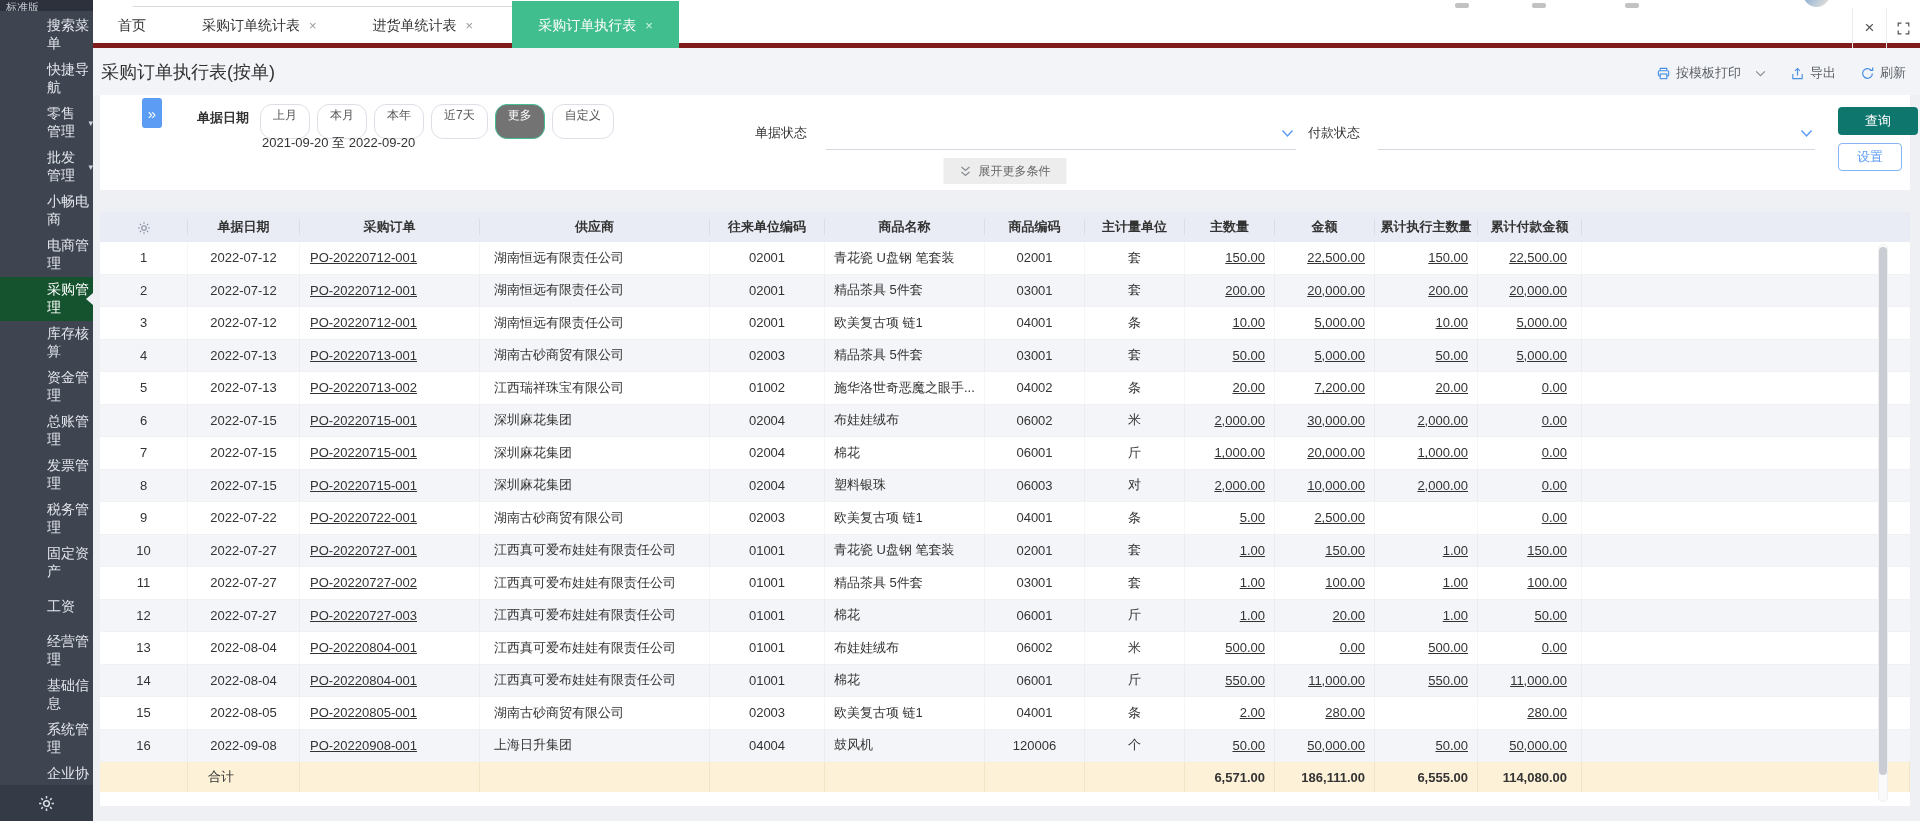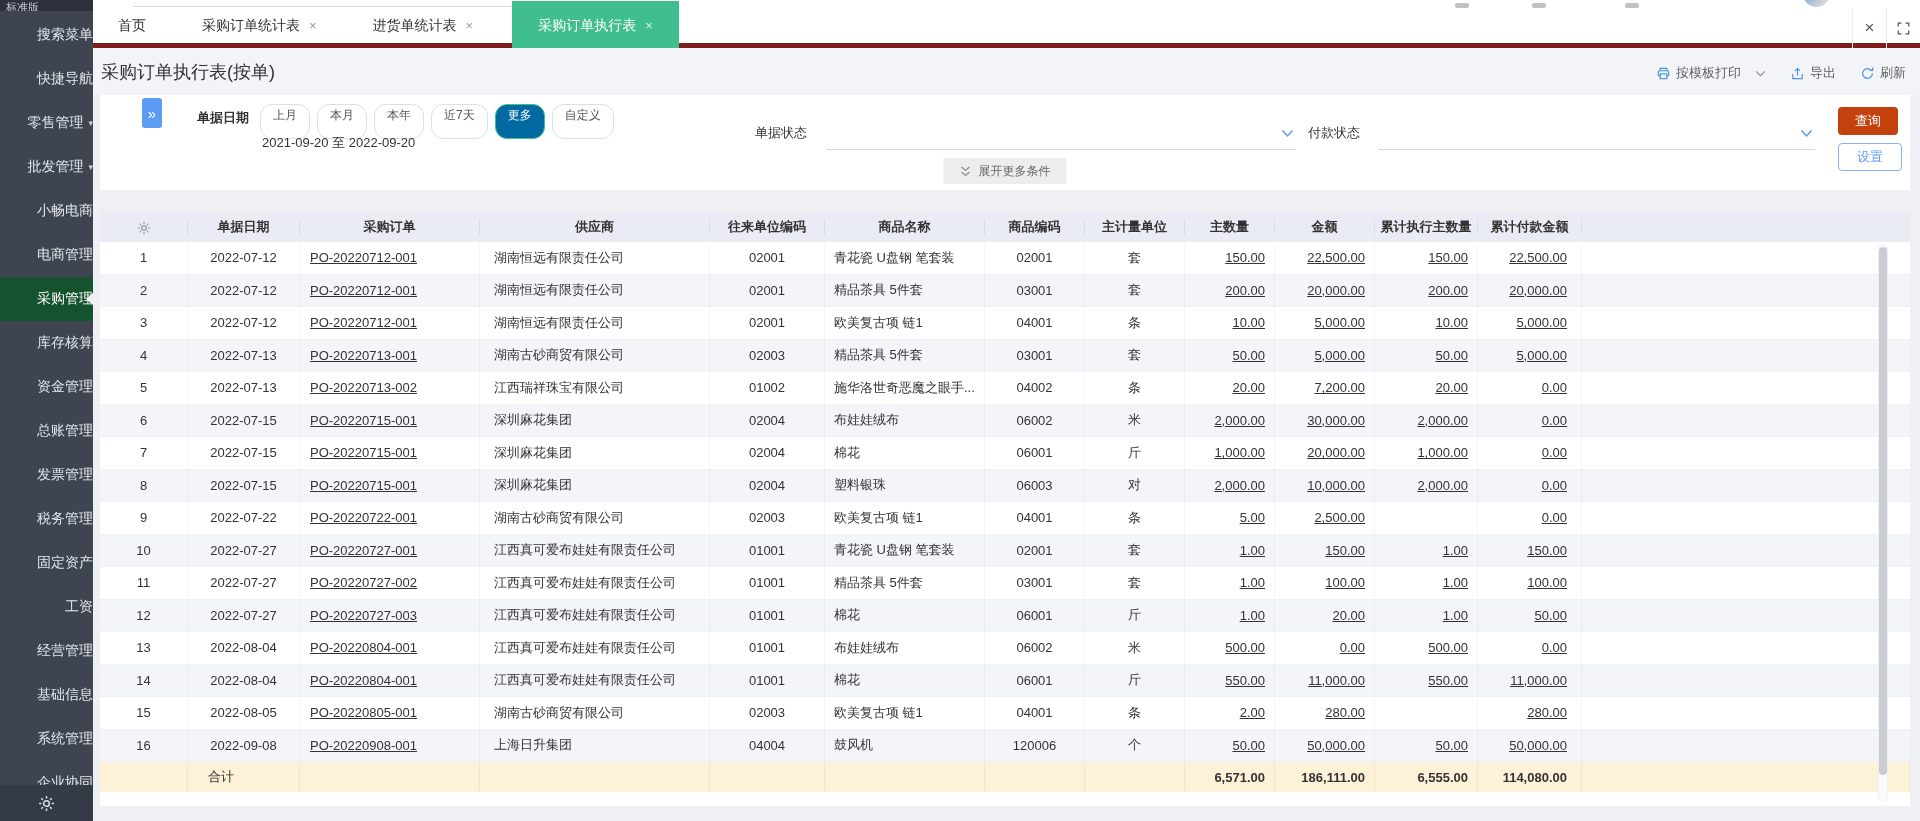--- a/index.html
+++ b/index.html
@@ -4,22 +4,22 @@
 <style>
   * { margin:0; padding:0; box-sizing:border-box; }
   html,body { width:1920px; height:821px; overflow:hidden;
     font-family:"Liberation Sans","DejaVu Sans",sans-serif; background:#eef0f3; color:#333; }
 
   
   .sidebar { position:absolute; left:0; top:0; width:93px; height:821px; background:#3e4450; z-index:6; }
   .version-label { height:11px; overflow:hidden; background:#2c313b; color:#c3c8d1;
     font-size:11px; line-height:14px; padding-left:6px; font-weight:normal; }
   .side-items { padding-top:2px; }
-  .side-item { height:44px; display:flex; align-items:center; justify-content:flex-end;
-    font-size:14px; color:#e3e6ec; cursor:pointer; position:relative; }
+  .side-item { height:44px; display:flex; align-items:center; justify-content:flex-start;
+    font-size:14px; color:#e3e6ec; cursor:pointer; position:relative;padding-left:47px; }
   .side-item .caret { font-size:9px; margin-left:5px; color:#cfd4dc; }
   .side-item.active { background:#14532d; color:#fff; }
   .side-item.active::after { content:''; position:absolute; right:0; top:50%; margin-top:-6px;
     border-top:6px solid transparent; border-bottom:6px solid transparent; border-right:7px solid #eef0f3; }
   .side-gear { position:absolute; left:0; bottom:0; width:93px; height:36px; background:#343a46;
     display:flex; align-items:center; justify-content:center; cursor:pointer; }
 
   
   .main { position:absolute; left:93px; top:0; width:1827px; height:821px; }
 
@@ -52,29 +52,29 @@
 
   
   .filtercard { position:absolute; left:7px; top:0; width:1810px; height:95px; background:#fff; }
   .expand-btn { position:absolute; left:42px; top:3px; width:20px; height:30px; background:#5d9cf5;
     border-radius:3px; color:#fff; font-size:15px; display:flex; align-items:center; justify-content:center; cursor:pointer; }
   .f-label { position:absolute; font-size:13px; color:#333; }
   .lbl-date { left:97px; top:14px; font-weight:bold; }
   .pills { position:absolute; left:160px; top:9px; display:flex; gap:7px; }
   .pill { height:35px; line-height:21px; padding:0 12px; border:1px solid #dcdfe6; border-radius:12px;
     font-size:12px; color:#555; background:#fff; cursor:pointer; white-space:nowrap; }
-  .pill.active { background:#0369a1; border-color:#42be8f; color:#fff; }
+  .pill.active { background:#737373; border-color:#42be8f; color:#fff; }
   .daterange { position:absolute; left:162px; top:39px; font-size:13px; color:#333; }
   .lbl-doc { left:655px; top:29px; }
   .lbl-pay { left:1208px; top:29px; }
   .ddl { position:absolute; top:28px; height:27px; border-bottom:1px solid #d4d9e2; cursor:pointer; }
   .ddl-doc { left:726px; width:470px; }
   .ddl-pay { left:1278px; width:437px; }
   .ddl svg { position:absolute; right:2px; top:6px; }
-  .btn-query { position:absolute; left:1738px; top:12px; width:60px; height:28px; background:#c2410c;
+  .btn-query { position:absolute; left:1738px; top:12px; width:80px; height:28px; background:#0f766e;
     border:none; border-radius:4px; color:#fff; font-size:13px; cursor:pointer; }
   .btn-settings { position:absolute; left:1738px; top:48px; width:64px; height:28px; background:#fff;
     border:1px solid #86b4f7; border-radius:4px; color:#5d9cf5; font-size:13px; cursor:pointer; }
   .expand-more { position:absolute; left:50%; transform:translateX(-50%); top:63px; height:26px;
     padding:0 16px; background:#ededee; border:none; color:#666; font-size:12px;
     display:flex; align-items:center; gap:7px; cursor:pointer; }
 
   
   .tablecard { position:absolute; left:7px; top:117px; width:1810px; height:594px; background:#fff; overflow:hidden; }
   .grid-cols { display:grid;

